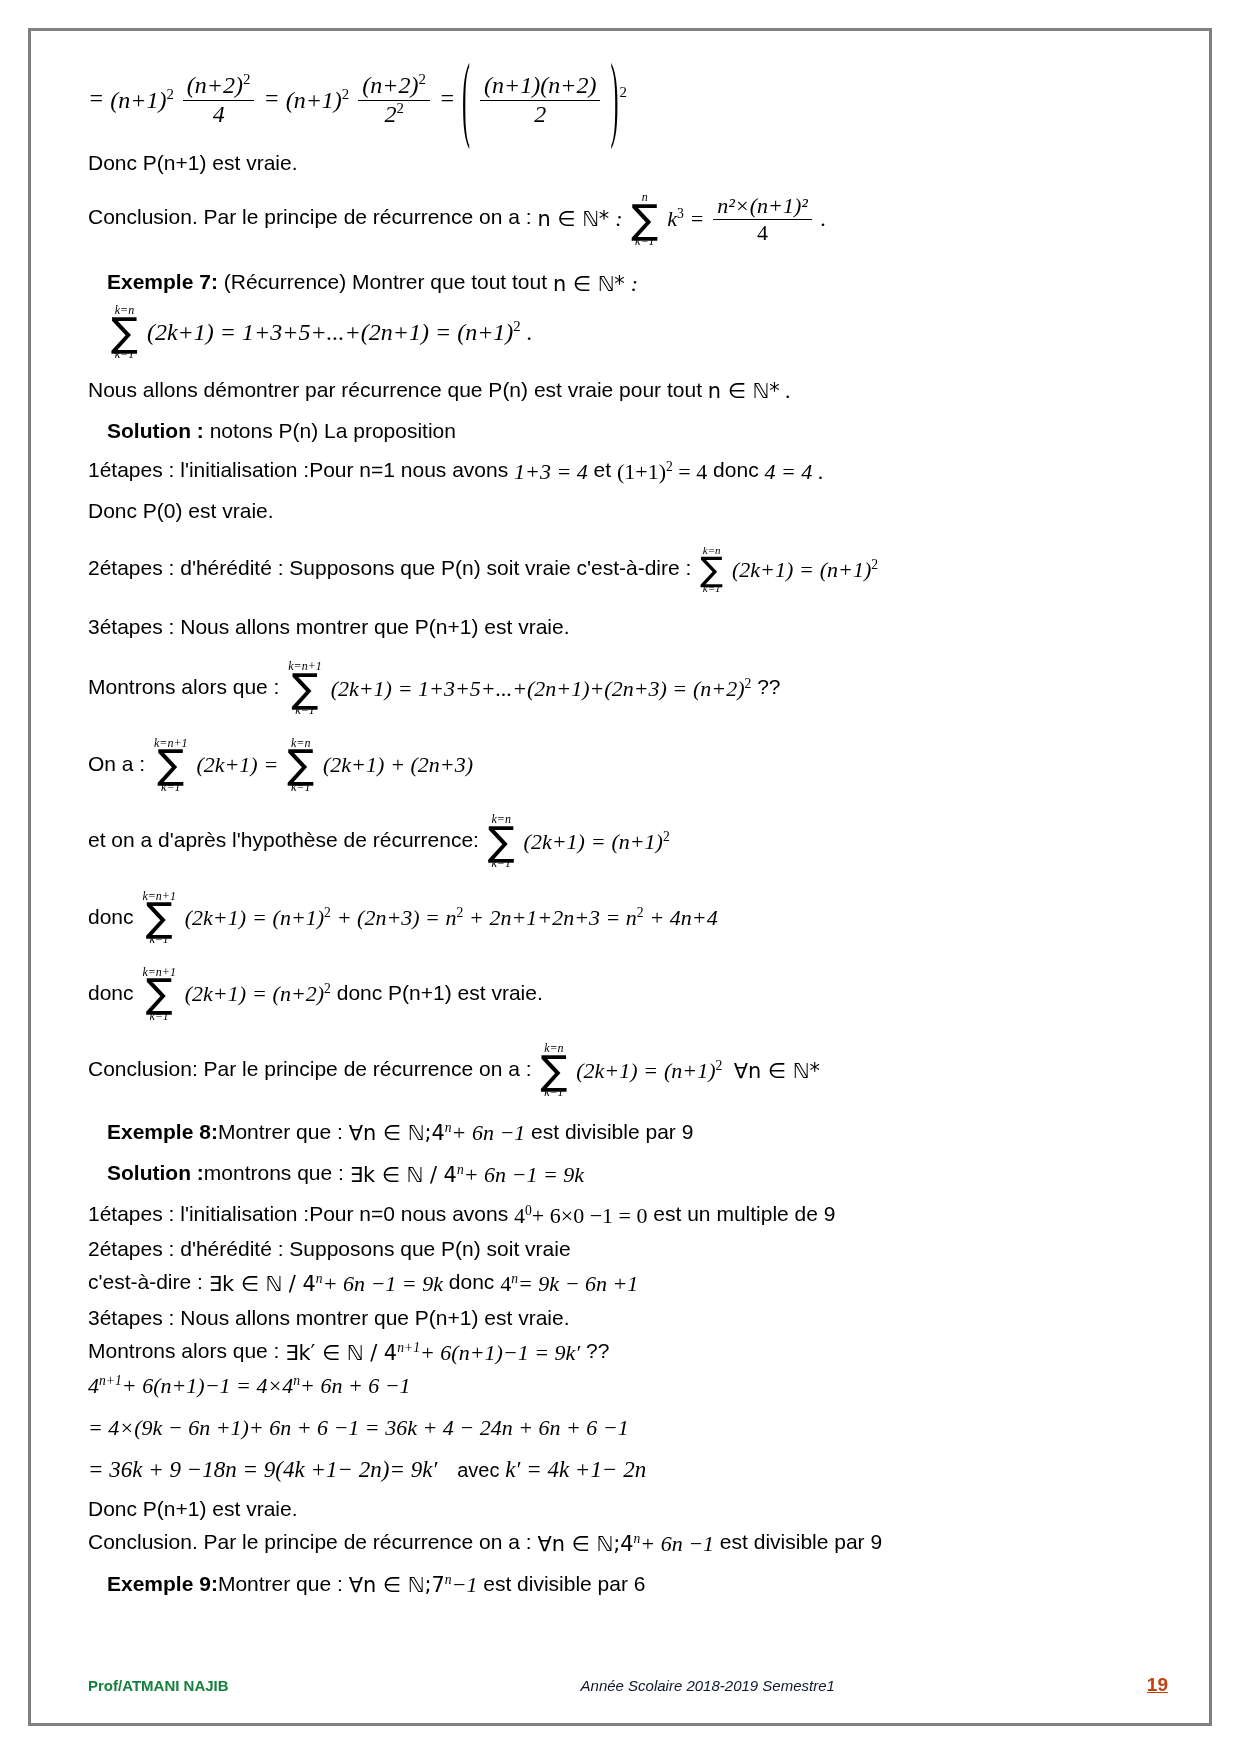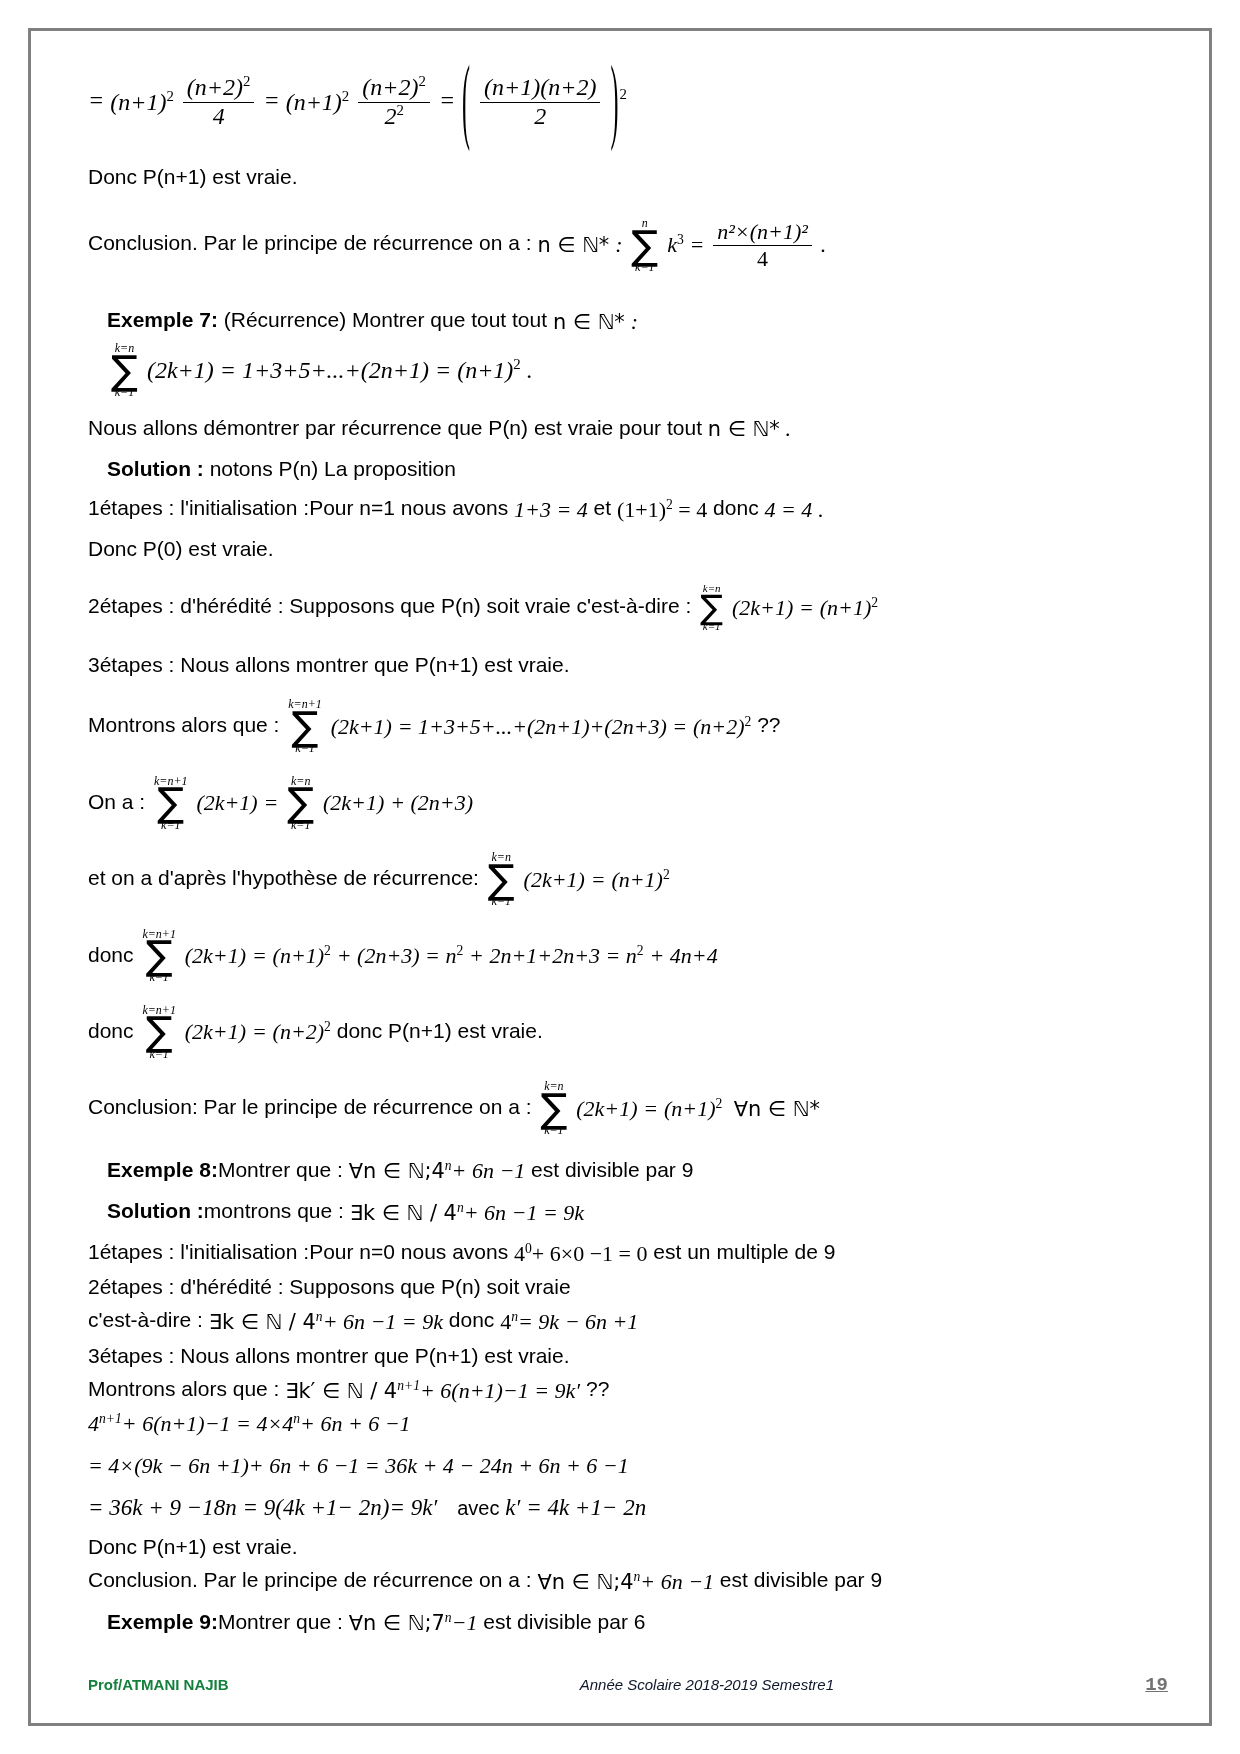--- a/index.html
+++ b/index.html
@@ -25,21 +25,21 @@
     top: 28px;
     right: 28px;
     bottom: 28px;
     border: 3px solid #808080;
     box-sizing: border-box;
     pointer-events: none;
   }
   .content {
     position: absolute;
     left: 88px;
-    top: 58px;
+    top: 68px;
     width: 1060px;
     box-sizing: border-box;
   }
 
   
   .line {
     font-size: 21px;
     line-height: 1.25;
     color: #000000;
     margin: 0 0 13px 0;
@@ -123,21 +123,21 @@
     font-weight: 400;
   }
   .sum.small .sig { font-size: 34px; }
   .sum.small .lim { font-size: 11px; }
 
   
   .frac {
     display: inline-block;
     vertical-align: middle;
     text-align: center;
-    margin: 16px 3px;
+    margin: 4px 3px;
     position: relative;
   }
   .frac > .n, .frac > .d {
     display: block;
     padding: 0 4px;
     line-height: 1.15;
   }
   .frac > .n { border-bottom: 1.4px solid #000; }
 
   
@@ -163,23 +163,22 @@
     text-align: center;
     font-size: 15px;
     font-style: italic;
     color: #0f172a;
     padding-left: 40px;
   }
   .footer-page {
     font-size: 19px;
     font-weight: bold;
     text-decoration: underline;
-    color: #737373;
+    color: #c2410c;
     white-space: nowrap;
-    font-family: Liberation Mono, monospace;
   }
 </style>
 </head>
 <body>
 
 <div class="page">
   <div class="page-border"></div>
 
   <div class="content">
 

